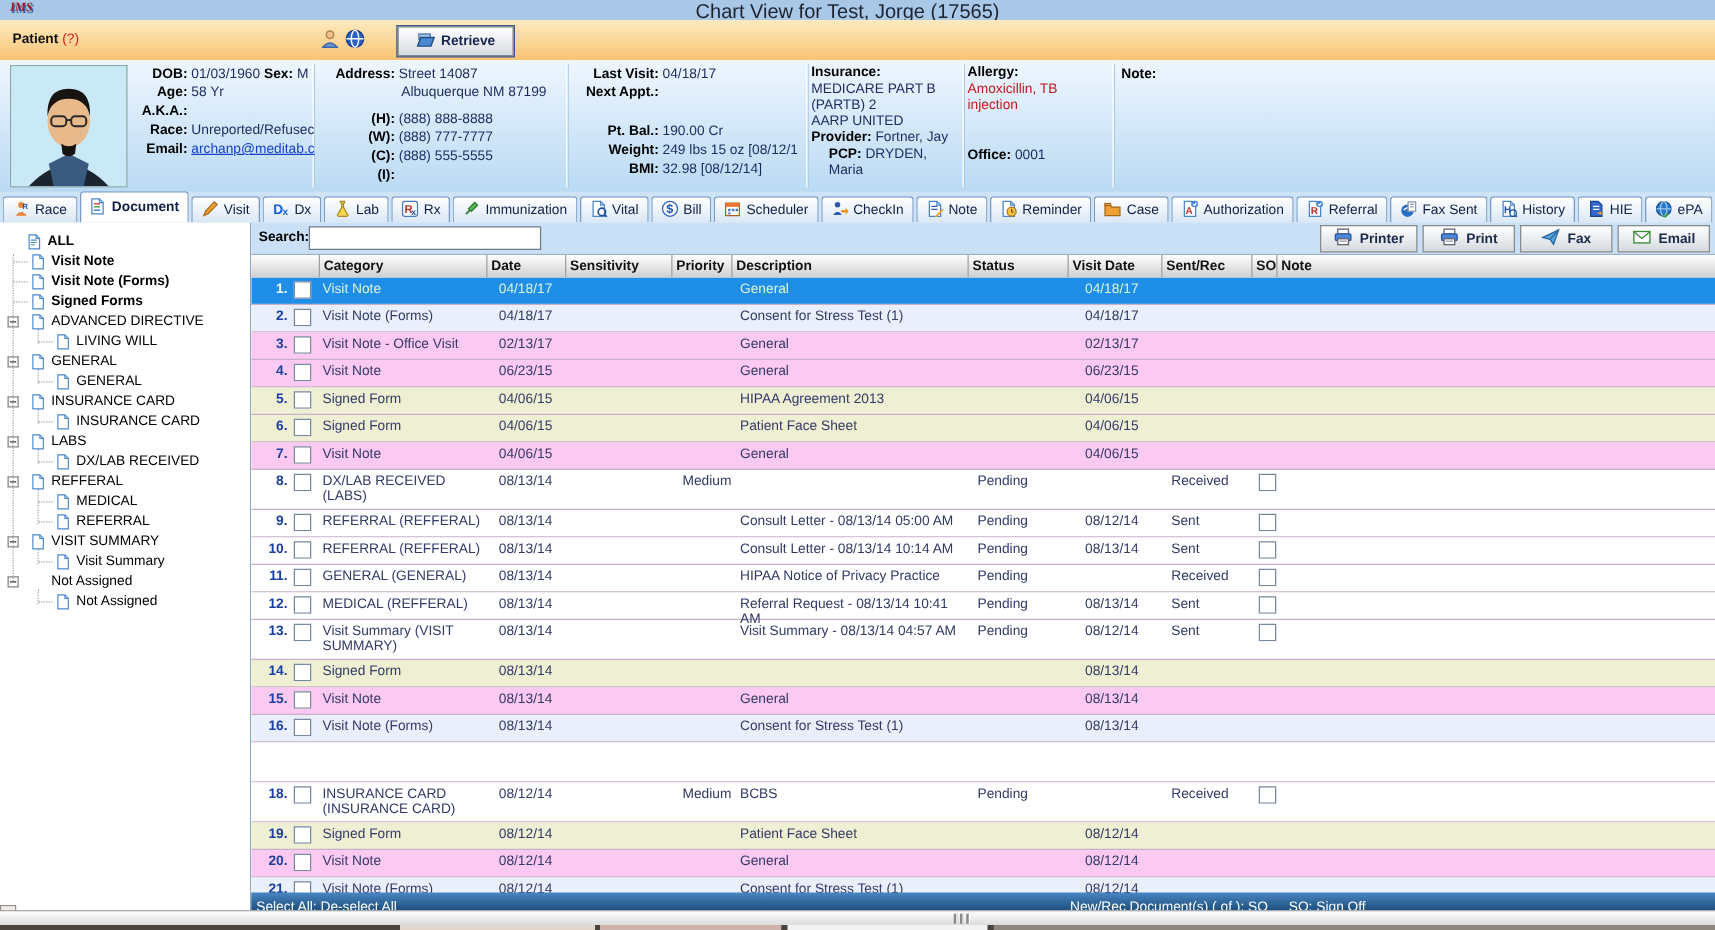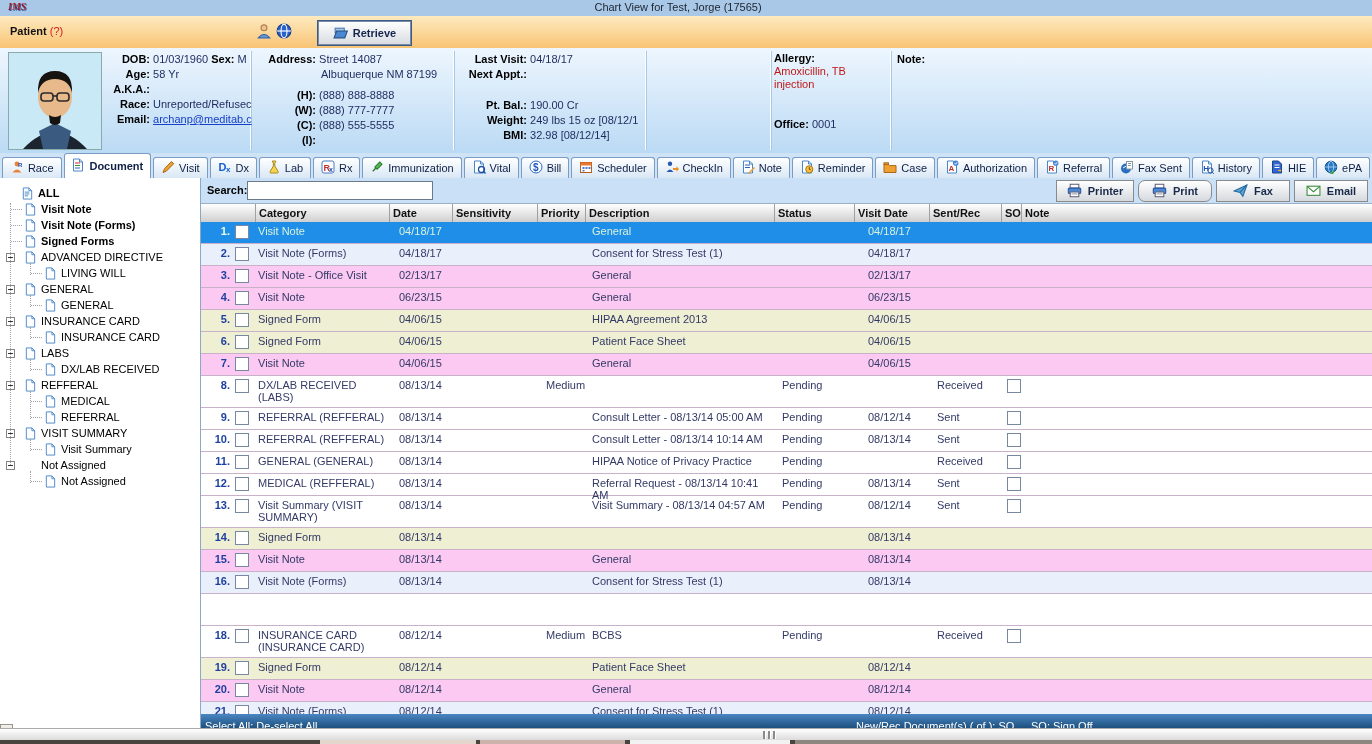--- a/index.html
+++ b/index.html
@@ -1,20 +1,20 @@
 <!DOCTYPE html>
 <html><head>
 <meta charset="utf-8">
 <style>
   html,body{margin:0;padding:0;background:#9ab4cc;font-family:"Liberation Sans",sans-serif;}
   #win{position:relative;width:1372px;height:744px;background:#c3d9ef;overflow:hidden;font-size:11px;}
 
   
   .titlebar{position:absolute;top:0;left:0;right:0;height:16px;background:#a9c7e7;padding-left:48px;}
-  .titlebar .title{position:absolute;left:0;right:16px;top:1px;text-align:center;color:#1c2430;font-size:11px;}
+  .titlebar .title{position:absolute;left:0;right:16px;top:1px;text-align:center;color:#1c2430;font-size:16px;}
   .logo{position:absolute;left:8px;top:1px;font:italic bold 10px "Liberation Serif",serif;color:#9c1f1f;text-shadow:1px 1px 0 #3a62b0;}
 
   
   .patientbar{position:absolute;top:16px;left:0;right:0;height:32px;background:linear-gradient(#fdeac0,#f9c474);border-bottom:1px solid #cfa050;}
   .pb-label{position:absolute;left:10px;top:9px;color:#111;}
   .pb-help{color:#d02020;}
   .pb-input{position:absolute;left:59px;top:6px;width:190px;height:16px;border:1px solid #6a7a8a;background:#fff;font:11px "Liberation Sans",sans-serif;padding:1px 3px;margin-top:40px;}
   .pb-ico{position:absolute;top:7px;width:17px;height:17px;}
   .retrieve{position:absolute;left:318px;top:5px;width:91px;height:22px;background:linear-gradient(#fefefe,#d8dce2);border:1px solid #7a8aa0;outline:1px solid #3a5a8a;display:flex;align-items:center;justify-content:center;gap:5px;font-weight:bold;color:#14264e;cursor:default;}
 
@@ -156,20 +156,28 @@
     </div>
 
     <div class="col" style="left:457px;width:186px">
       <div class="lbl-row"><span class="rlab" style="width:70px">Last Visit:</span> <span>04/18/17</span></div>
       <div class="lbl-row"><span class="rlab" style="width:70px">Next Appt.:</span> <span></span></div>
       <div class="lbl-row" style="margin-top:16px"><span class="rlab" style="width:70px">Pt. Bal.:</span> <span>190.00 Cr</span></div>
       <div class="lbl-row"><span class="rlab" style="width:70px">Weight:</span> <span>249 lbs 15 oz [08/12/1</span></div>
       <div class="lbl-row"><span class="rlab" style="width:70px">BMI:</span> <span>32.98 [08/12/14]</span></div>
     </div>
 
+    <div class="col" style="left:649px;width:119px;line-height:13px">
+      <div><b>Insurance:</b></div>
+      <div>MEDICARE PART B</div>
+      <div>(PARTB)    2</div>
+      <div>AARP UNITED</div>
+      <div><b>Provider:</b> <span>Fortner, Jay</span></div>
+      <div style="padding-left:14px"><b>PCP:</b> <span>DRYDEN, Maria</span></div>
+    </div>
 
     <div class="col" style="left:774px;width:112px;line-height:13px">
       <div><b>Allergy:</b></div>
       <div class="red">Amoxicillin, TB injection</div>
       <div style="margin-top:27px"><b>Office:</b> <span>0001</span></div>
     </div>
 
     <div class="col" style="left:897px">
       <div><b>Note:</b></div>
     </div>
@@ -564,21 +572,21 @@
       <div class="actions" id="actions">
           <div class="abtn" style="width: 76px;">
             <span><svg width="15" height="15" viewBox="0 0 14 14">
                 <rect x="3" y="1.2" width="8" height="3.6" fill="#fff" stroke="#667"></rect>
                 <rect x="1.2" y="4.8" width="11.6" height="5" rx="1" fill="#4a88d8" stroke="#2a56a0"></rect>
                 <rect x="3" y="8.4" width="8" height="4.4" fill="#fff" stroke="#667"></rect>
                 <line x1="4.2" y1="10.2" x2="9.8" y2="10.2" stroke="#99a"></line>
               </svg></span>
             <span>Printer</span>
           </div>
-          <div class="abtn" style="width: 72px; border-radius: 7px;">
+          <div class="abtn" style="width: 72px;">
             <span><svg width="15" height="15" viewBox="0 0 14 14">
                 <rect x="3" y="1.2" width="8" height="3.6" fill="#fff" stroke="#667"></rect>
                 <rect x="1.2" y="4.8" width="11.6" height="5" rx="1" fill="#4a88d8" stroke="#2a56a0"></rect>
                 <rect x="3" y="8.4" width="8" height="4.4" fill="#fff" stroke="#667"></rect>
                 <line x1="4.2" y1="10.2" x2="9.8" y2="10.2" stroke="#99a"></line>
               </svg></span>
             <span>Print</span>
           </div>
           <div class="abtn" style="width: 72px;">
             <span><svg width="15" height="15" viewBox="0 0 14 14">

